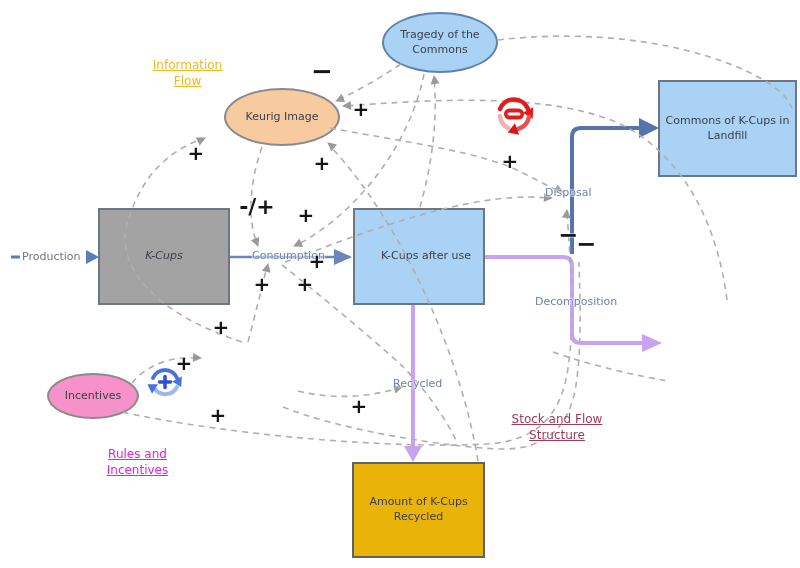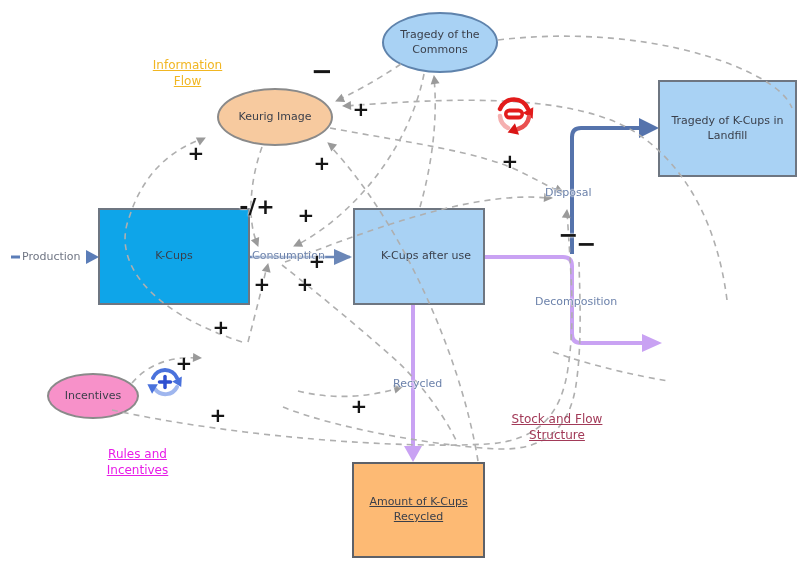--- a/index.html
+++ b/index.html
@@ -51,37 +51,37 @@
       <path d="M572,254 L572,137 Q572,128 581,128 L641,128" fill="none" stroke="#5573ac" stroke-width="4"></path>
       <polygon points="639,118 639,138 659,128" fill="#5573ac"></polygon>
     </g>
 
     <g>
       <line x1="413" y1="305" x2="413" y2="448" stroke="#c9a2f3" stroke-width="4"></line>
       <polygon points="404,446 422,446 413,462" fill="#c9a2f3"></polygon>
     </g>
   </svg>
 
-  <div class="node-box" style="left:98px;top:208px;width:152px;height:97px;background:#0ea5e9;">
+  <div class="node-box" style="left:98px;top:208px;width:132px;height:97px;background:#a3a3a3;font-style:italic;">
     <span>K-Cups</span>
   </div>
   <div class="node-box" style="left:353px;top:208px;width:132px;height:97px;background:#a9d2f4;padding-left:18px;">
     <span>K-Cups after use</span>
   </div>
   <div class="node-box" style="left:658px;top:80px;width:139px;height:97px;background:#a9d2f4;">
-    <span>Tragedy of K-Cups in Landfill</span>
+    <span>Commons of K-Cups in Landfill</span>
   </div>
-  <div class="node-box" style="left:352px;top:462px;width:133px;height:96px;background:#fdba74;border-color:#5d6169;text-decoration:underline;">
+  <div class="node-box" style="left:352px;top:462px;width:133px;height:96px;background:#eab308;border-color:#5d6169;">
     <span>Amount of K-Cups Recycled</span>
   </div>
 
   <div class="node-ellipse" style="left:382px;top:12px;width:116px;height:61px;background:#a9d2f4;border-color:#5f83ac;">
     <span>Tragedy of the Commons</span>
   </div>
-  <div class="node-ellipse" style="left:217px;top:88px;width:116px;height:58px;background:#f7ca9f;">
+  <div class="node-ellipse" style="left:224px;top:88px;width:116px;height:58px;background:#f7ca9f;">
     <span>Keurig Image</span>
   </div>
   <div class="node-ellipse" style="left:47px;top:373px;width:92px;height:46px;background:#f791c9;">
     <span>Incentives</span>
   </div>
 
   <svg id="curves-layer" width="800" height="568" viewBox="0 0 800 568">
     <g fill="none" stroke="#afafaf" stroke-width="1.6" stroke-dasharray="6 5">
       <path d="M242,342 C150,312 112,262 129,218 C142,176 168,152 199,140"></path>
       <path d="M262,147 C250,180 247,220 257,243"></path>

